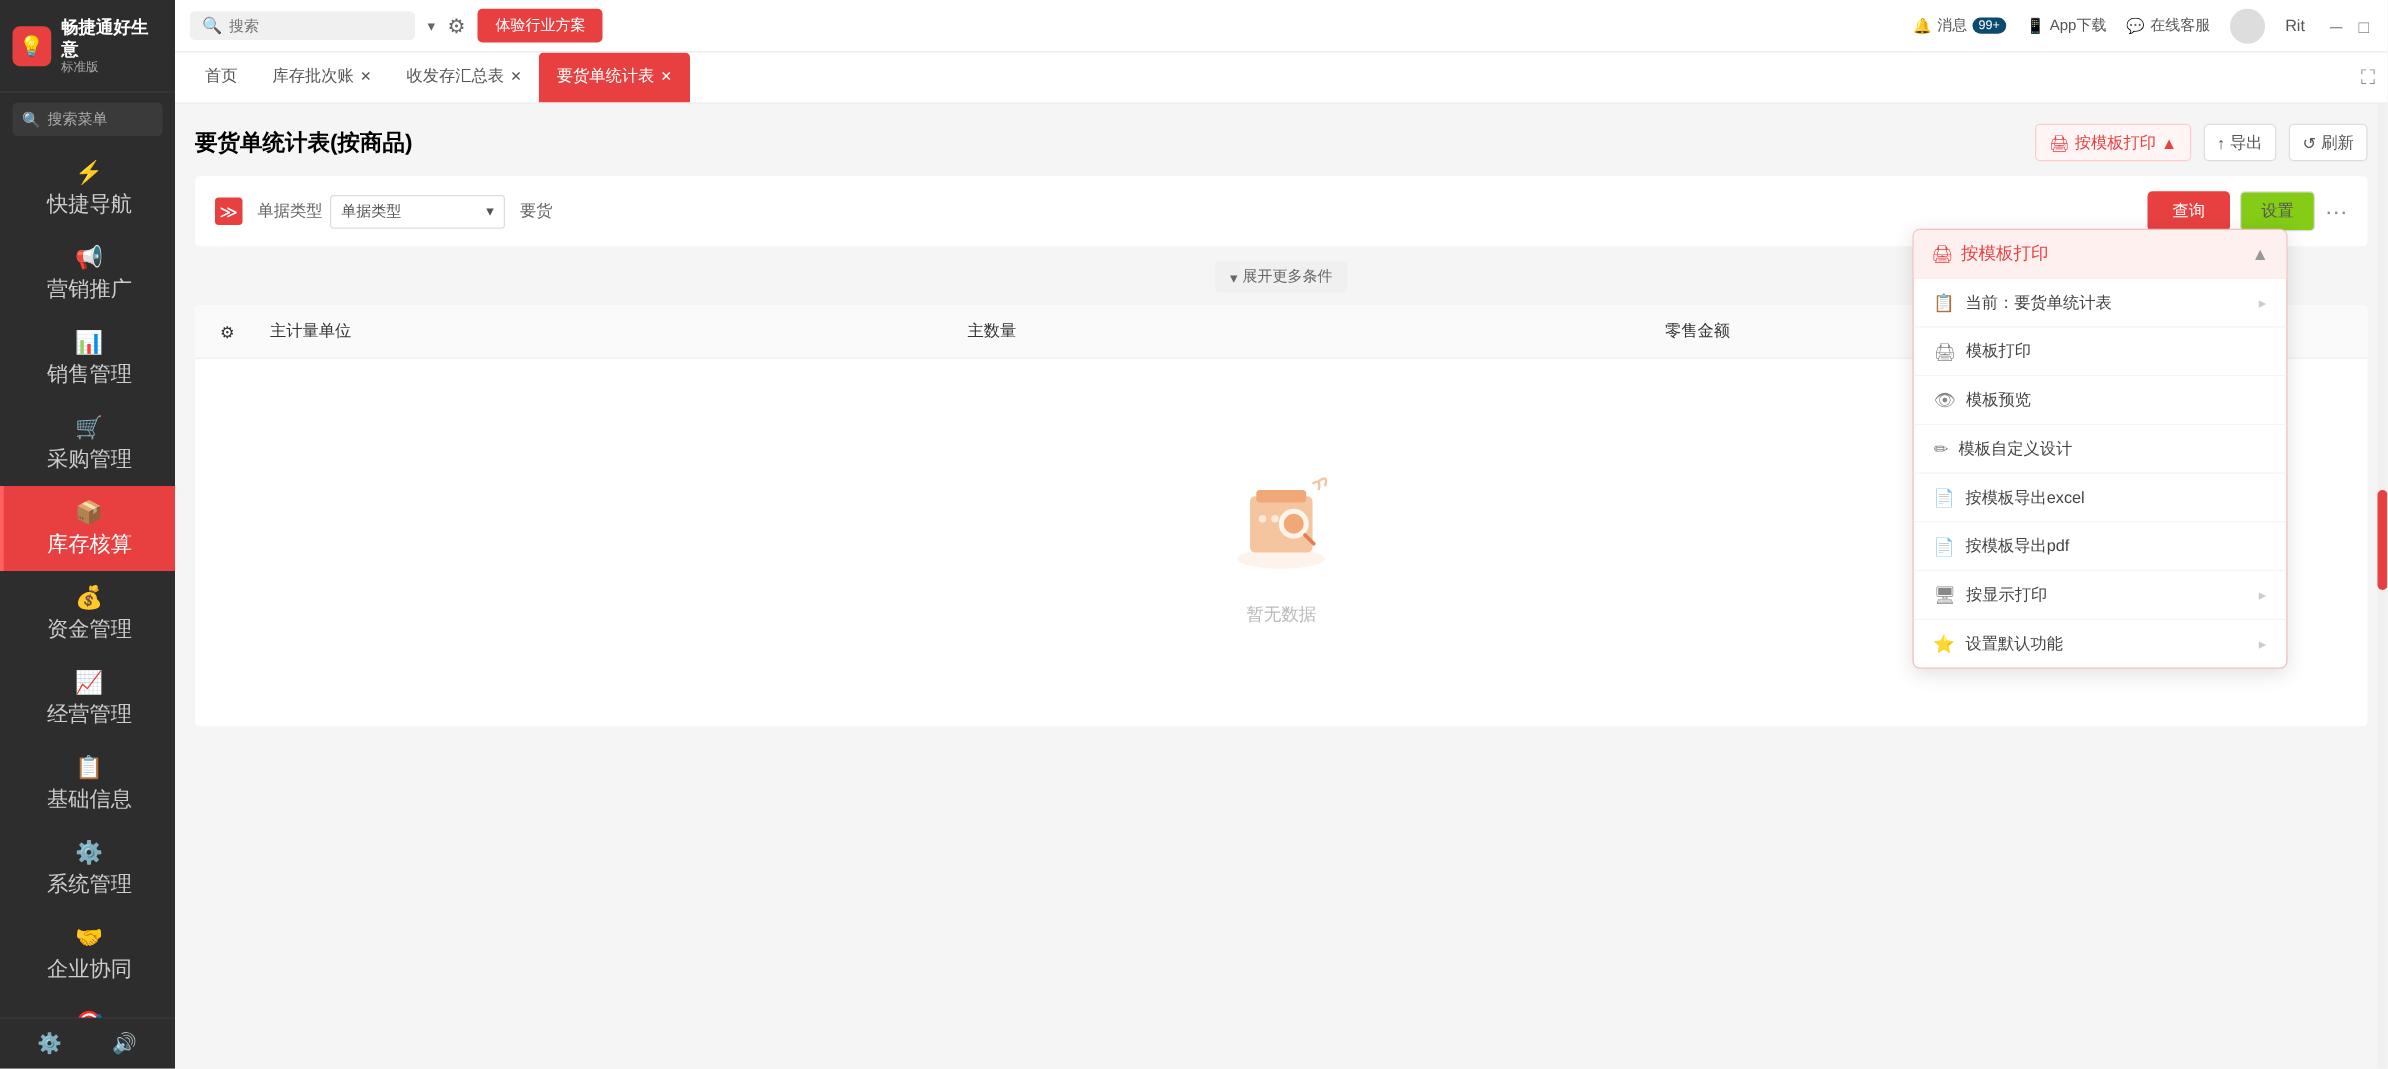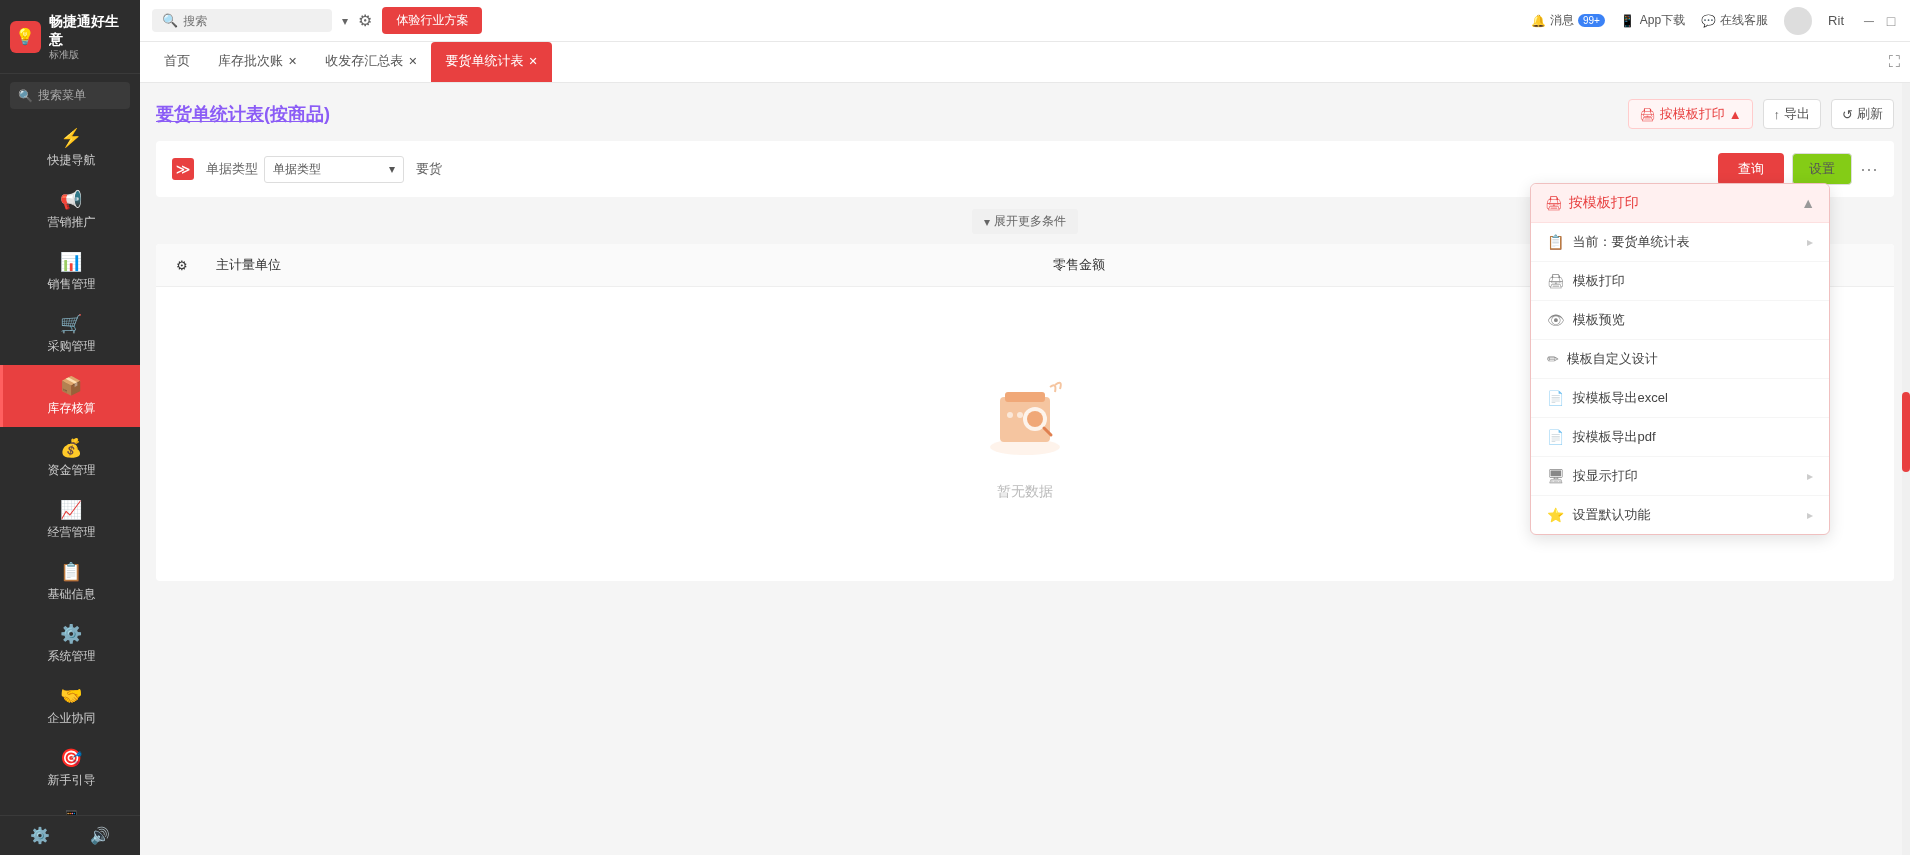--- a/index.html
+++ b/index.html
@@ -58,21 +58,21 @@
       flex-direction: column;
       align-items: center;
       padding: 10px 5px;
       cursor: pointer;
       color: #ccc;
       transition: background 0.2s;
       border-left: 3px solid transparent;
     }
     .nav-item.active { background: #e84040; color: white; border-left-color: #ff6060; }
     .nav-item .nav-icon { font-size: 18px; margin-bottom: 3px; }
-    .nav-item .nav-label { font-size: 12px; text-align: center; }
+    .nav-item .nav-label { font-size: 17px; text-align: center; }
 
     .sidebar-bottom {
       padding: 10px;
       display: flex;
       justify-content: space-around;
       border-top: 1px solid #3a3a3a;
     }
     .sidebar-bottom-btn { color: #aaa; cursor: pointer; font-size: 16px; }
 
     
@@ -135,21 +135,21 @@
     }
     .topbar-right-item {
       display: flex;
       align-items: center;
       gap: 4px;
       cursor: pointer;
       color: #555;
       font-size: 12px;
     }
     .badge {
-      background: #3b82f6;
+      background: #0c4a6e;
       color: white;
       border-radius: 10px;
       font-size: 10px;
       padding: 1px 5px;
       min-width: 18px;
       text-align: center;
     }
     .avatar {
       width: 28px;
       height: 28px;
@@ -200,22 +200,21 @@
     }
     .page-header {
       display: flex;
       align-items: center;
       justify-content: space-between;
       margin-bottom: 12px;
     }
     .page-title {
       font-size: 18px;
       font-weight: bold;
-      color: #8b5cf6;
-      text-decoration: underline;
+      color: #000000;
     }
     .page-actions {
       display: flex;
       align-items: center;
       gap: 10px;
     }
     .btn-template-print {
       display: flex;
       align-items: center;
       gap: 4px;
@@ -636,20 +635,21 @@
           <span>展开更多条件</span>
         </button>
       </div>
 
       <div class="table-container">
         <div class="table-header">
           <div class="th th-settings">
             <span>⚙</span>
           </div>
           <div class="th th-unit">主计量单位</div>
+          <div class="th th-qty">主数量</div>
           <div class="th th-amount">零售金额</div>
         </div>
 
         <div class="empty-state">
           <svg class="empty-icon" viewBox="0 0 100 100" xmlns="http://www.w3.org/2000/svg">
             <ellipse cx="50" cy="80" rx="35" ry="8" fill="#fde8d8" opacity="0.5"></ellipse>
             <rect x="25" y="30" width="50" height="45" rx="4" fill="#f5c5a0"></rect>
             <rect x="30" y="25" width="40" height="10" rx="3" fill="#f0a878"></rect>
             <circle cx="60" cy="52" r="12" fill="#fff" opacity="0.8"></circle>
             <circle cx="60" cy="52" r="8" fill="#f0a878"></circle>

